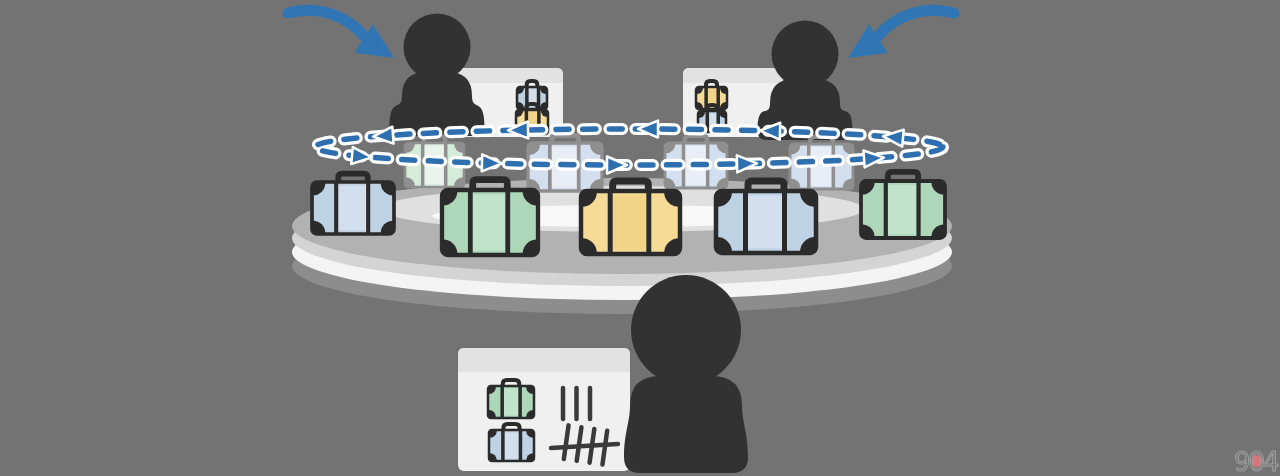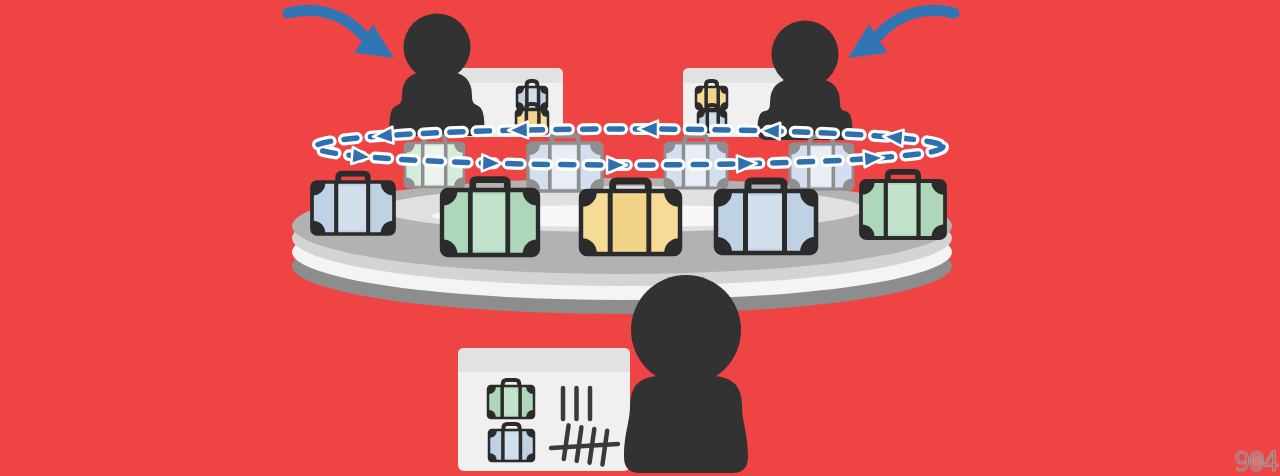--- a/index.html
+++ b/index.html
@@ -1,16 +1,16 @@
 <!DOCTYPE html>
 <html><head>
 <meta charset="utf-8">
 <style>
   html,body{margin:0;padding:0;background:#ffffff;}
-  .stage{position:relative;width:1280px;height:476px;overflow:hidden;background:#ef4444;
+  .stage{position:relative;width:1280px;height:476px;overflow:hidden;background:#737373;
          font-family:"DejaVu Sans",sans-serif;}
   svg{display:block;}
 </style>
 </head>
 <body>
 
 <div class="stage">
   <svg id="scene" width="1280" height="476" viewBox="0 0 1280 476">
       <g>
   <path d="M288 13 C318 5 346 15 365 37" fill="none" stroke="#3076b5" stroke-width="11" stroke-linecap="round"></path>

